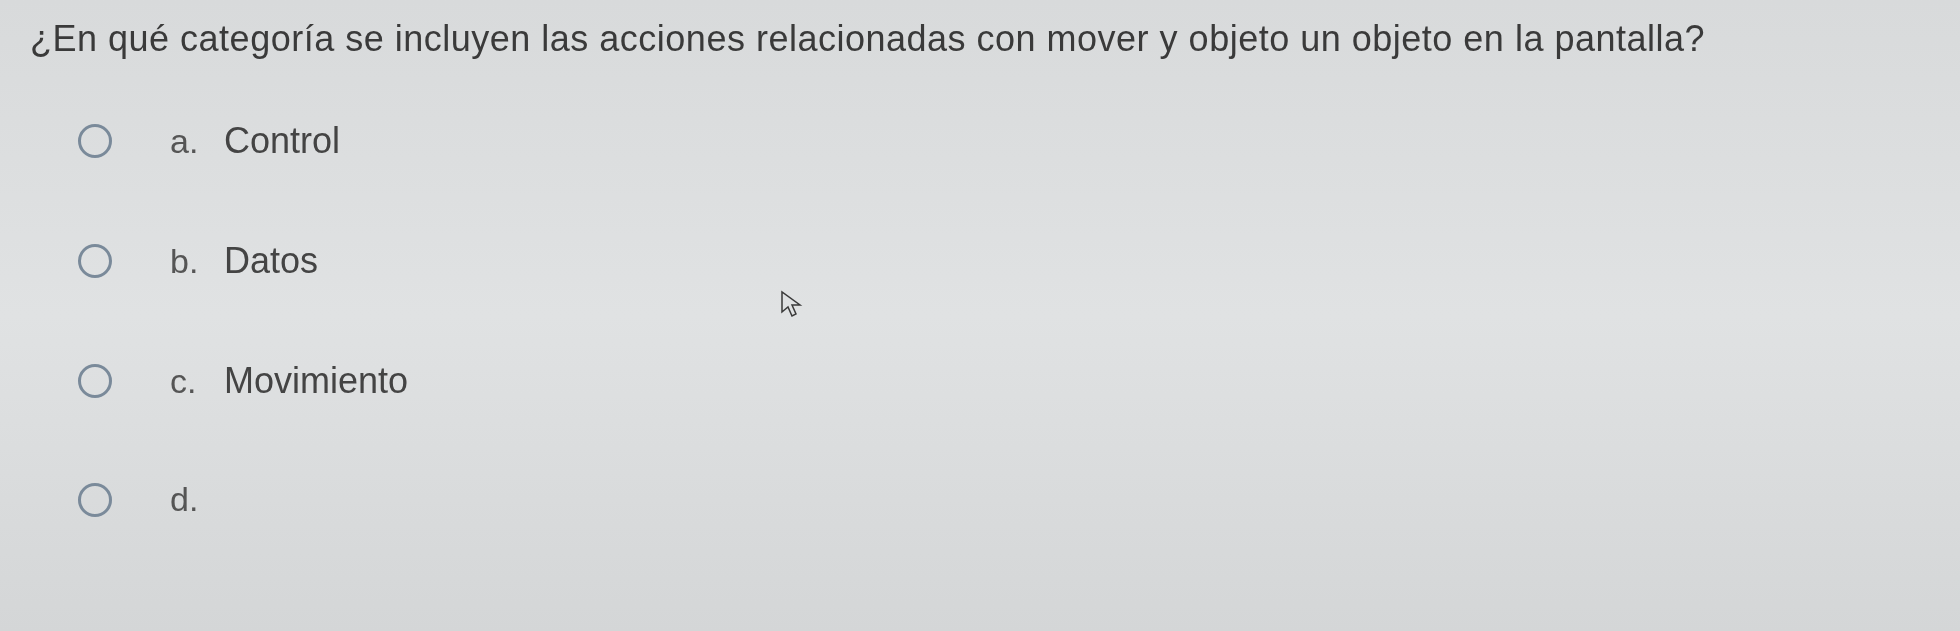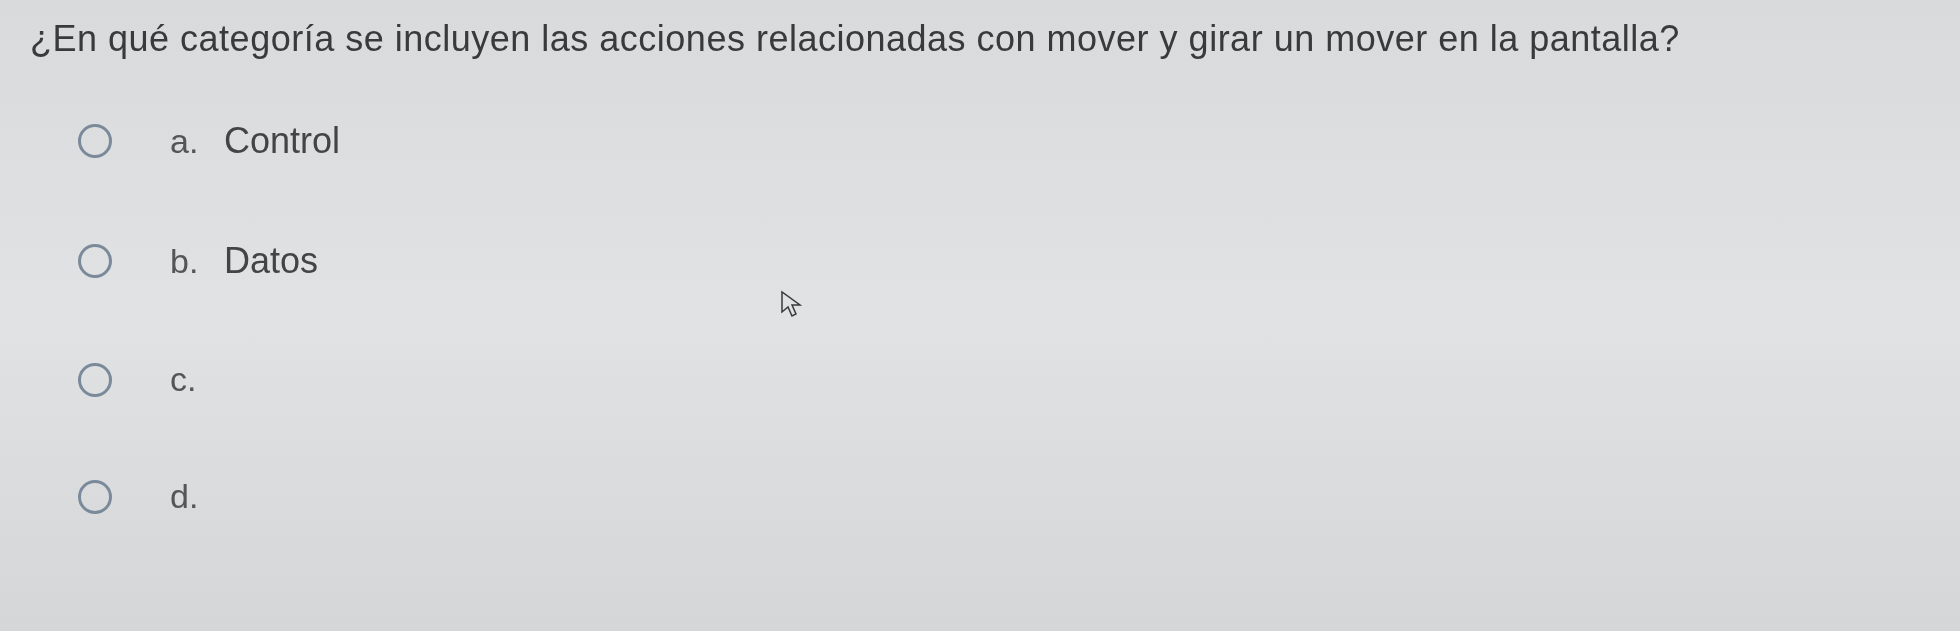--- a/index.html
+++ b/index.html
@@ -57,39 +57,40 @@
       left: 780px;
       top: 290px;
       font-size: 28px;
       color: #3a3a3a;
       pointer-events: none;
     }
   </style>
 </head>
 <body>
 
-<div class="question">¿En qué categoría se incluyen las acciones relacionadas con mover y girar un mover en la pantalla?</div>
+<div class="question">¿En qué categoría se incluyen las acciones relacionadas con mover y objeto un objeto en la pantalla?</div>
 
 <div class="options">
 
   <div class="option">
     <div class="radio"></div>
     <span class="option-letter">a.</span>
     <span class="option-text">Control</span>
   </div>
 
   <div class="option">
     <div class="radio"></div>
     <span class="option-letter">b.</span>
     <span class="option-text">Datos</span>
   </div>
 
   <div class="option">
     <div class="radio"></div>
     <span class="option-letter">c.</span>
+    <span class="option-text">Movimiento</span>
   </div>
 
   <div class="option">
     <div class="radio"></div>
     <span class="option-letter">d.</span>
   </div>
 
 </div>
 
 <div class="cursor">

